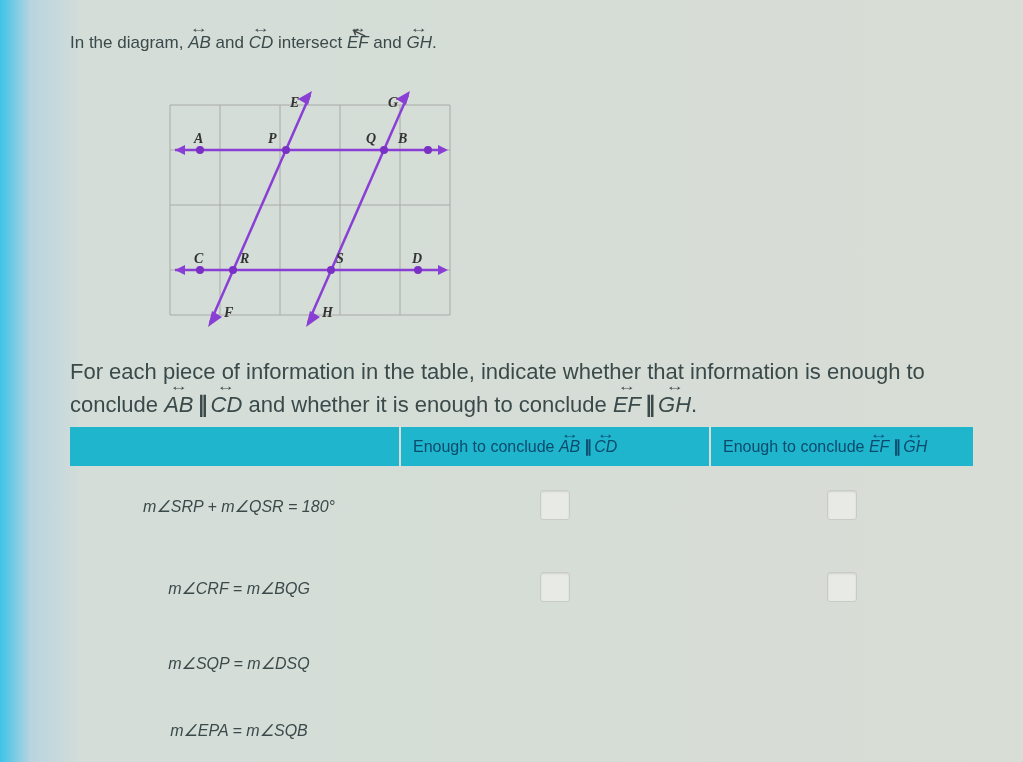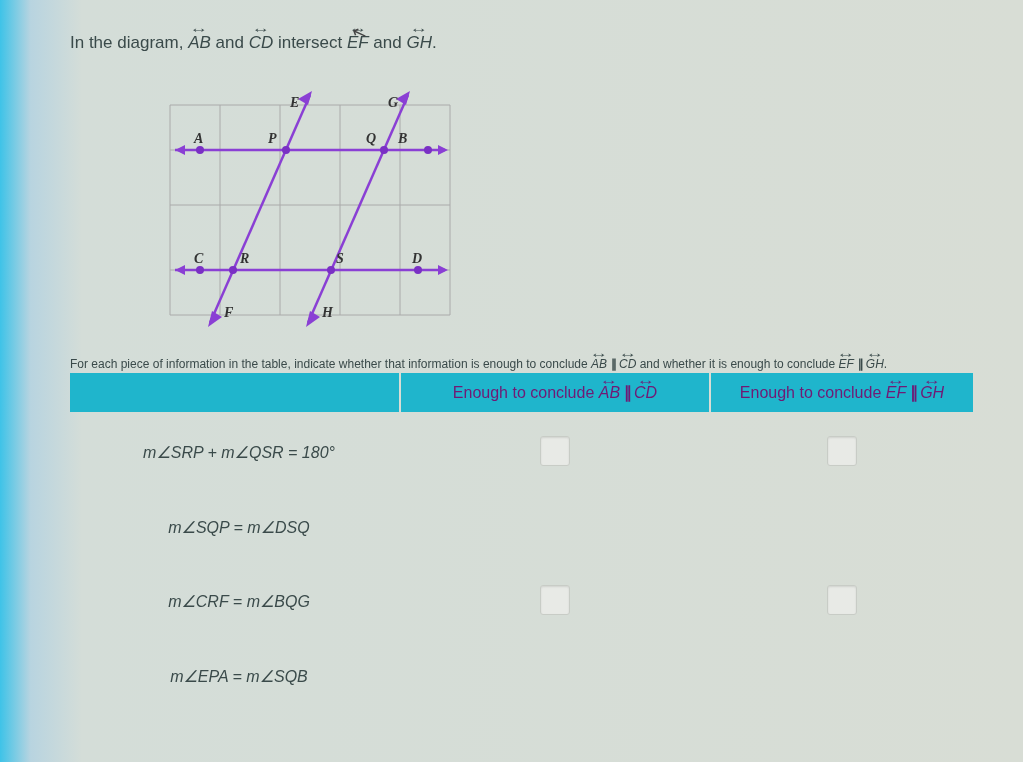--- a/index.html
+++ b/index.html
@@ -46,36 +46,36 @@
     }
     .cursor-icon {
       position: absolute;
       top: 20px;
       left: 352px;
       font-size: 18px;
       color: #444;
       transform: rotate(-20deg);
     }
     .instruction {
-      font-size: 12px;
+      font-size: 22px;
       line-height: 1.5;
       margin-top: 10px;
-      margin-bottom: 0;
+      margin-bottom: 6px;
     }
     table {
       width: 100%;
       border-collapse: collapse;
       font-size: 16px;
     }
     thead th {
       background: #1fb5cc;
-      color: #701a75;
+      color: #0c4a6e;
       font-weight: normal;
       padding: 10px 12px;
-      text-align: center;
+      text-align: left;
       border-right: 2px solid #d8ddd5;
     }
     thead th:first-child {
       background: #1fb5cc;
       width: 330px;
     }
     thead th:nth-child(2) { width: 310px; }
     thead th:last-child { border-right: none; margin-left: 20px; }
     tbody td {
       padding: 24px 12px;
@@ -187,28 +187,28 @@
         </th>
       </tr>
     </thead>
     <tbody>
       <tr>
         <td>m∠SRP + m∠QSR = 180°</td>
         <td><span class="checkbox"></span></td>
         <td><span class="checkbox"></span></td>
       </tr>
       <tr>
+        <td>m∠CRF = m∠BQG</td>
+        <td><span class="checkbox"></span></td>
+        <td><span class="checkbox"></span></td>
+      </tr>
+      <tr>
         <td>m∠SQP = m∠DSQ</td>
         <td></td>
         <td></td>
-      </tr>
-      <tr>
-        <td>m∠CRF = m∠BQG</td>
-        <td><span class="checkbox"></span></td>
-        <td><span class="checkbox"></span></td>
       </tr>
       <tr>
         <td>m∠EPA = m∠SQB</td>
         <td></td>
         <td></td>
       </tr>
     </tbody>
   </table>
 
 </div>

